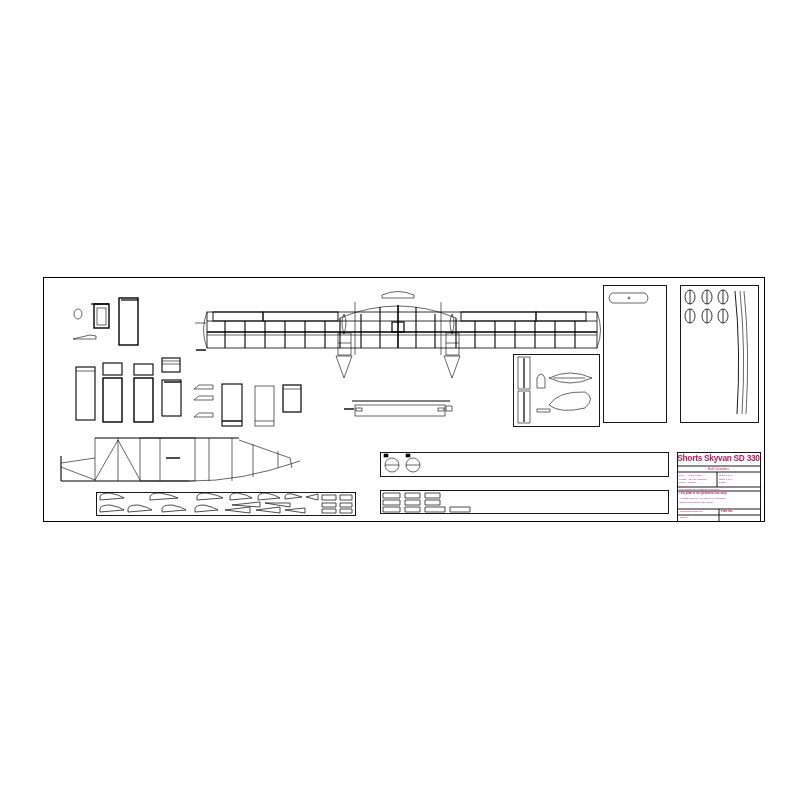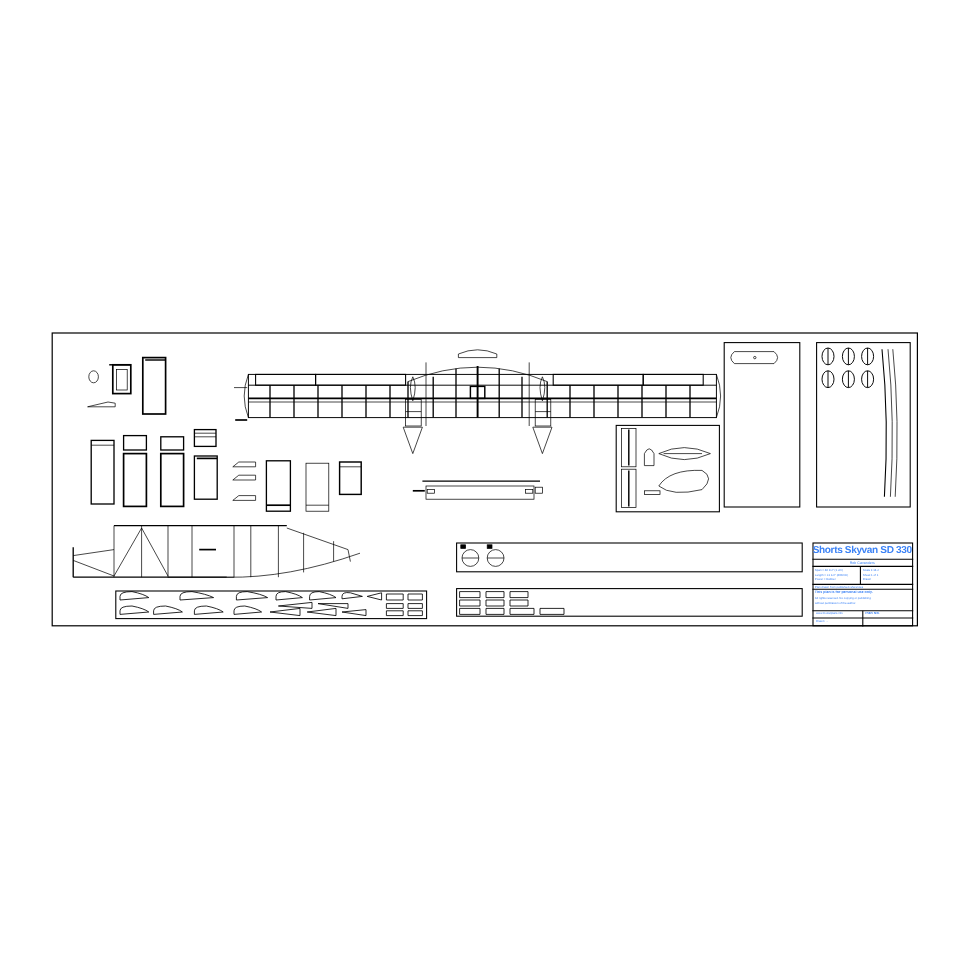--- a/index.html
+++ b/index.html
@@ -1,18 +1,18 @@
 <!DOCTYPE html>
 <html><head>
 <meta charset="utf-8">
 <style>
   html,body{margin:0;padding:0;background:#ffffff;}
   body{width:800px;height:800px;position:relative;overflow:hidden;font-family:"Liberation Sans",sans-serif;}
   #sheet{position:absolute;left:0;top:0;width:800px;height:800px;}
-  .title-block{position:absolute;left:677px;top:452px;width:83px;height:70px;font-family:"Liberation Sans",sans-serif;color:#3b82f6;}
+  .title-block{position:absolute;left:677px;top:452px;width:83px;height:70px;font-family:"Liberation Sans",sans-serif;color:#be185d;}
   .tb-title{position:absolute;left:0;top:0;width:83px;height:13px;font-weight:bold;font-size:8.4px;line-height:13px;text-align:center;letter-spacing:-0.3px;white-space:nowrap;}
   .tb-sub{position:absolute;left:0;top:14px;width:83px;height:6px;font-size:3px;line-height:6px;text-align:center;}
   .tb-small{position:absolute;font-size:2.4px;line-height:3px;white-space:nowrap;overflow:hidden;}
   .tb-bold{font-weight:bold;font-size:3px;line-height:3.4px;}
 </style>
 </head>
 <body>
 
 <svg id="sheet" width="800" height="800" viewBox="0 0 800 800" xmlns="http://www.w3.org/2000/svg" fill="none" stroke="#000" stroke-width="0.6">
 

